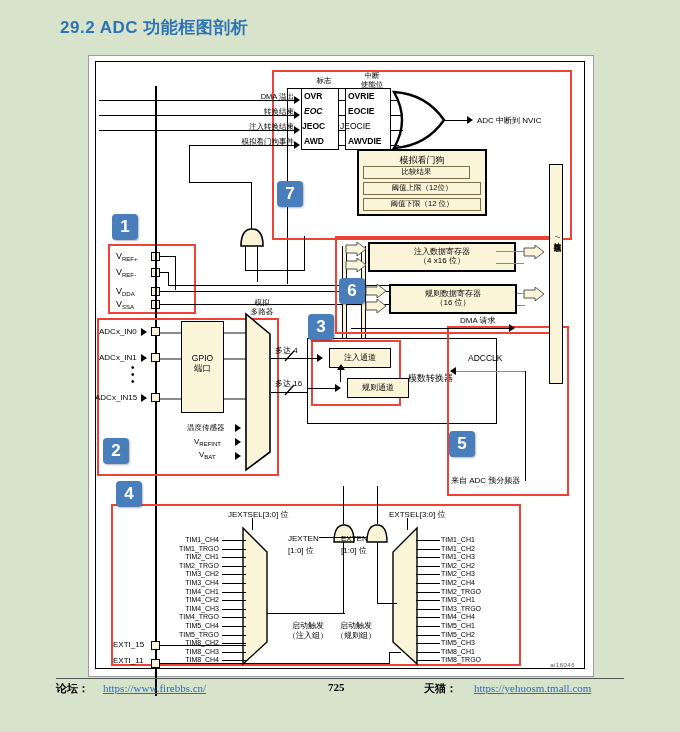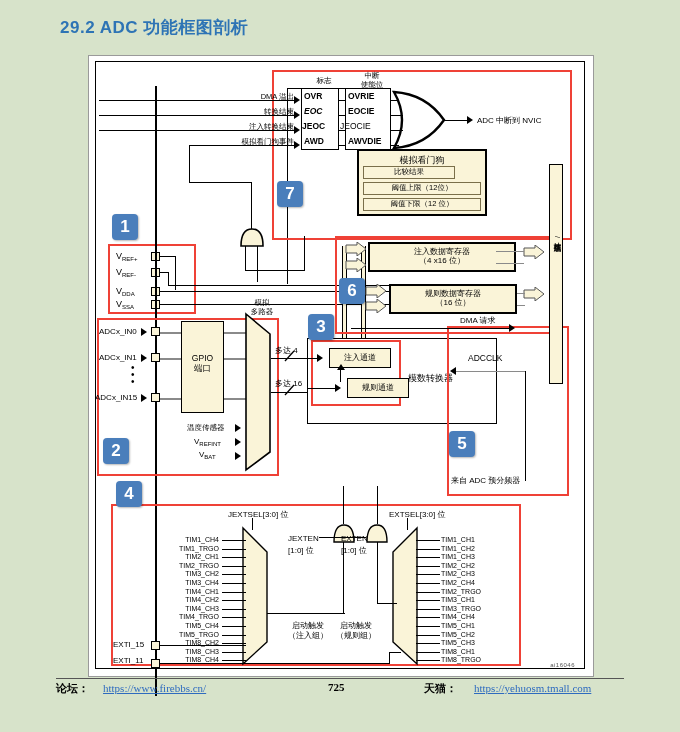--- a/index.html
+++ b/index.html
@@ -151,21 +151,21 @@
   <div class="ln lnh" style="left:302px;top:59px;width:12px;"></div>
   <div class="ln lnh" style="left:302px;top:74px;width:12px;"></div>
   <div class="ln lnh" style="left:302px;top:89px;width:8px;"></div>
   <div class="ln lnh" style="left:354px;top:64px;width:26px;"></div>
   <div class="arrowR" style="left:378px;top:60px;"></div>
   <div class="lbl" style="left:388px;top:60px;font-size:8px;">ADC 中断到 NVIC</div>
 
   <div class="box" style="left:268px;top:93px;width:130px;height:67px;background:#faf4d8;border-width:2px;display:block;">
     <div style="text-align:center;font-size:9px;margin-top:4px;">模拟看门狗</div>
   </div>
-  <div class="boxthin" style="left:274px;top:110px;width:92px;height:13px;">比较结果</div>
+  <div class="boxthin" style="left:274px;top:110px;width:107px;height:13px;">比较结果</div>
   <div class="boxthin" style="left:274px;top:126px;width:118px;height:13px;">阈值上限（12位）</div>
   <div class="boxthin" style="left:274px;top:142px;width:118px;height:13px;">阈值下限（12 位）</div>
 
   <div class="ln lnv" style="left:162px;top:126px;height:52px;"></div>
   <svg style="position:absolute;left:150px;top:170px;" width="26" height="22">
     <path d="M2,20 Q2,3 13,3 Q24,3 24,20 Z" fill="#faf4d8" stroke="#000" stroke-width="1.6"></path>
   </svg>
   <div class="ln lnv" style="left:156px;top:190px;height:25px;"></div>
   <div class="ln lnv" style="left:168px;top:190px;height:36px;"></div>
   <div class="ln lnh" style="left:156px;top:214px;width:60px;"></div>

